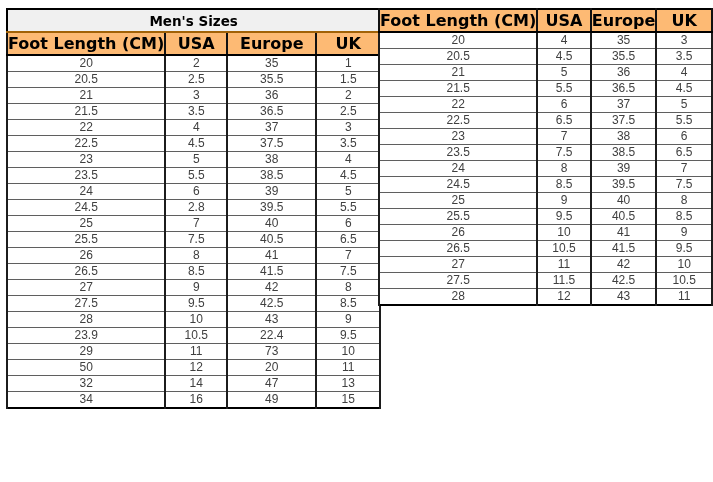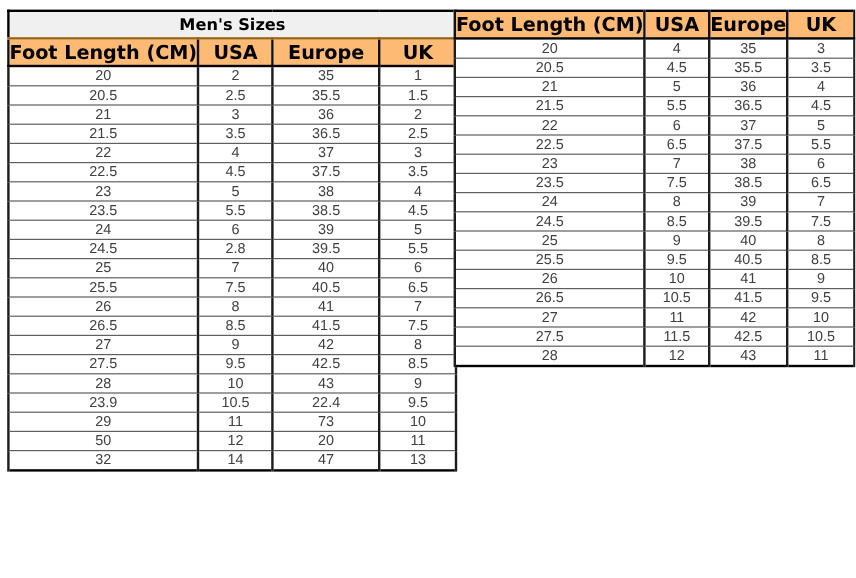--- a/index.html
+++ b/index.html
@@ -217,20 +217,26 @@
           <td>12</td>
           <td>20</td>
           <td>11</td>
         </tr>
         <tr>
           <td>32</td>
           <td>14</td>
           <td>47</td>
           <td>13</td>
         </tr>
+        <tr>
+          <td>34</td>
+          <td>16</td>
+          <td>49</td>
+          <td>15</td>
+        </tr>
       </tbody>
   </table>
 
   <table class="size-table womens">
     <colgroup>
       <col style="width:127px">
       <col style="width:62px">
       <col style="width:65px">
       <col style="width:72px">
     </colgroup>

